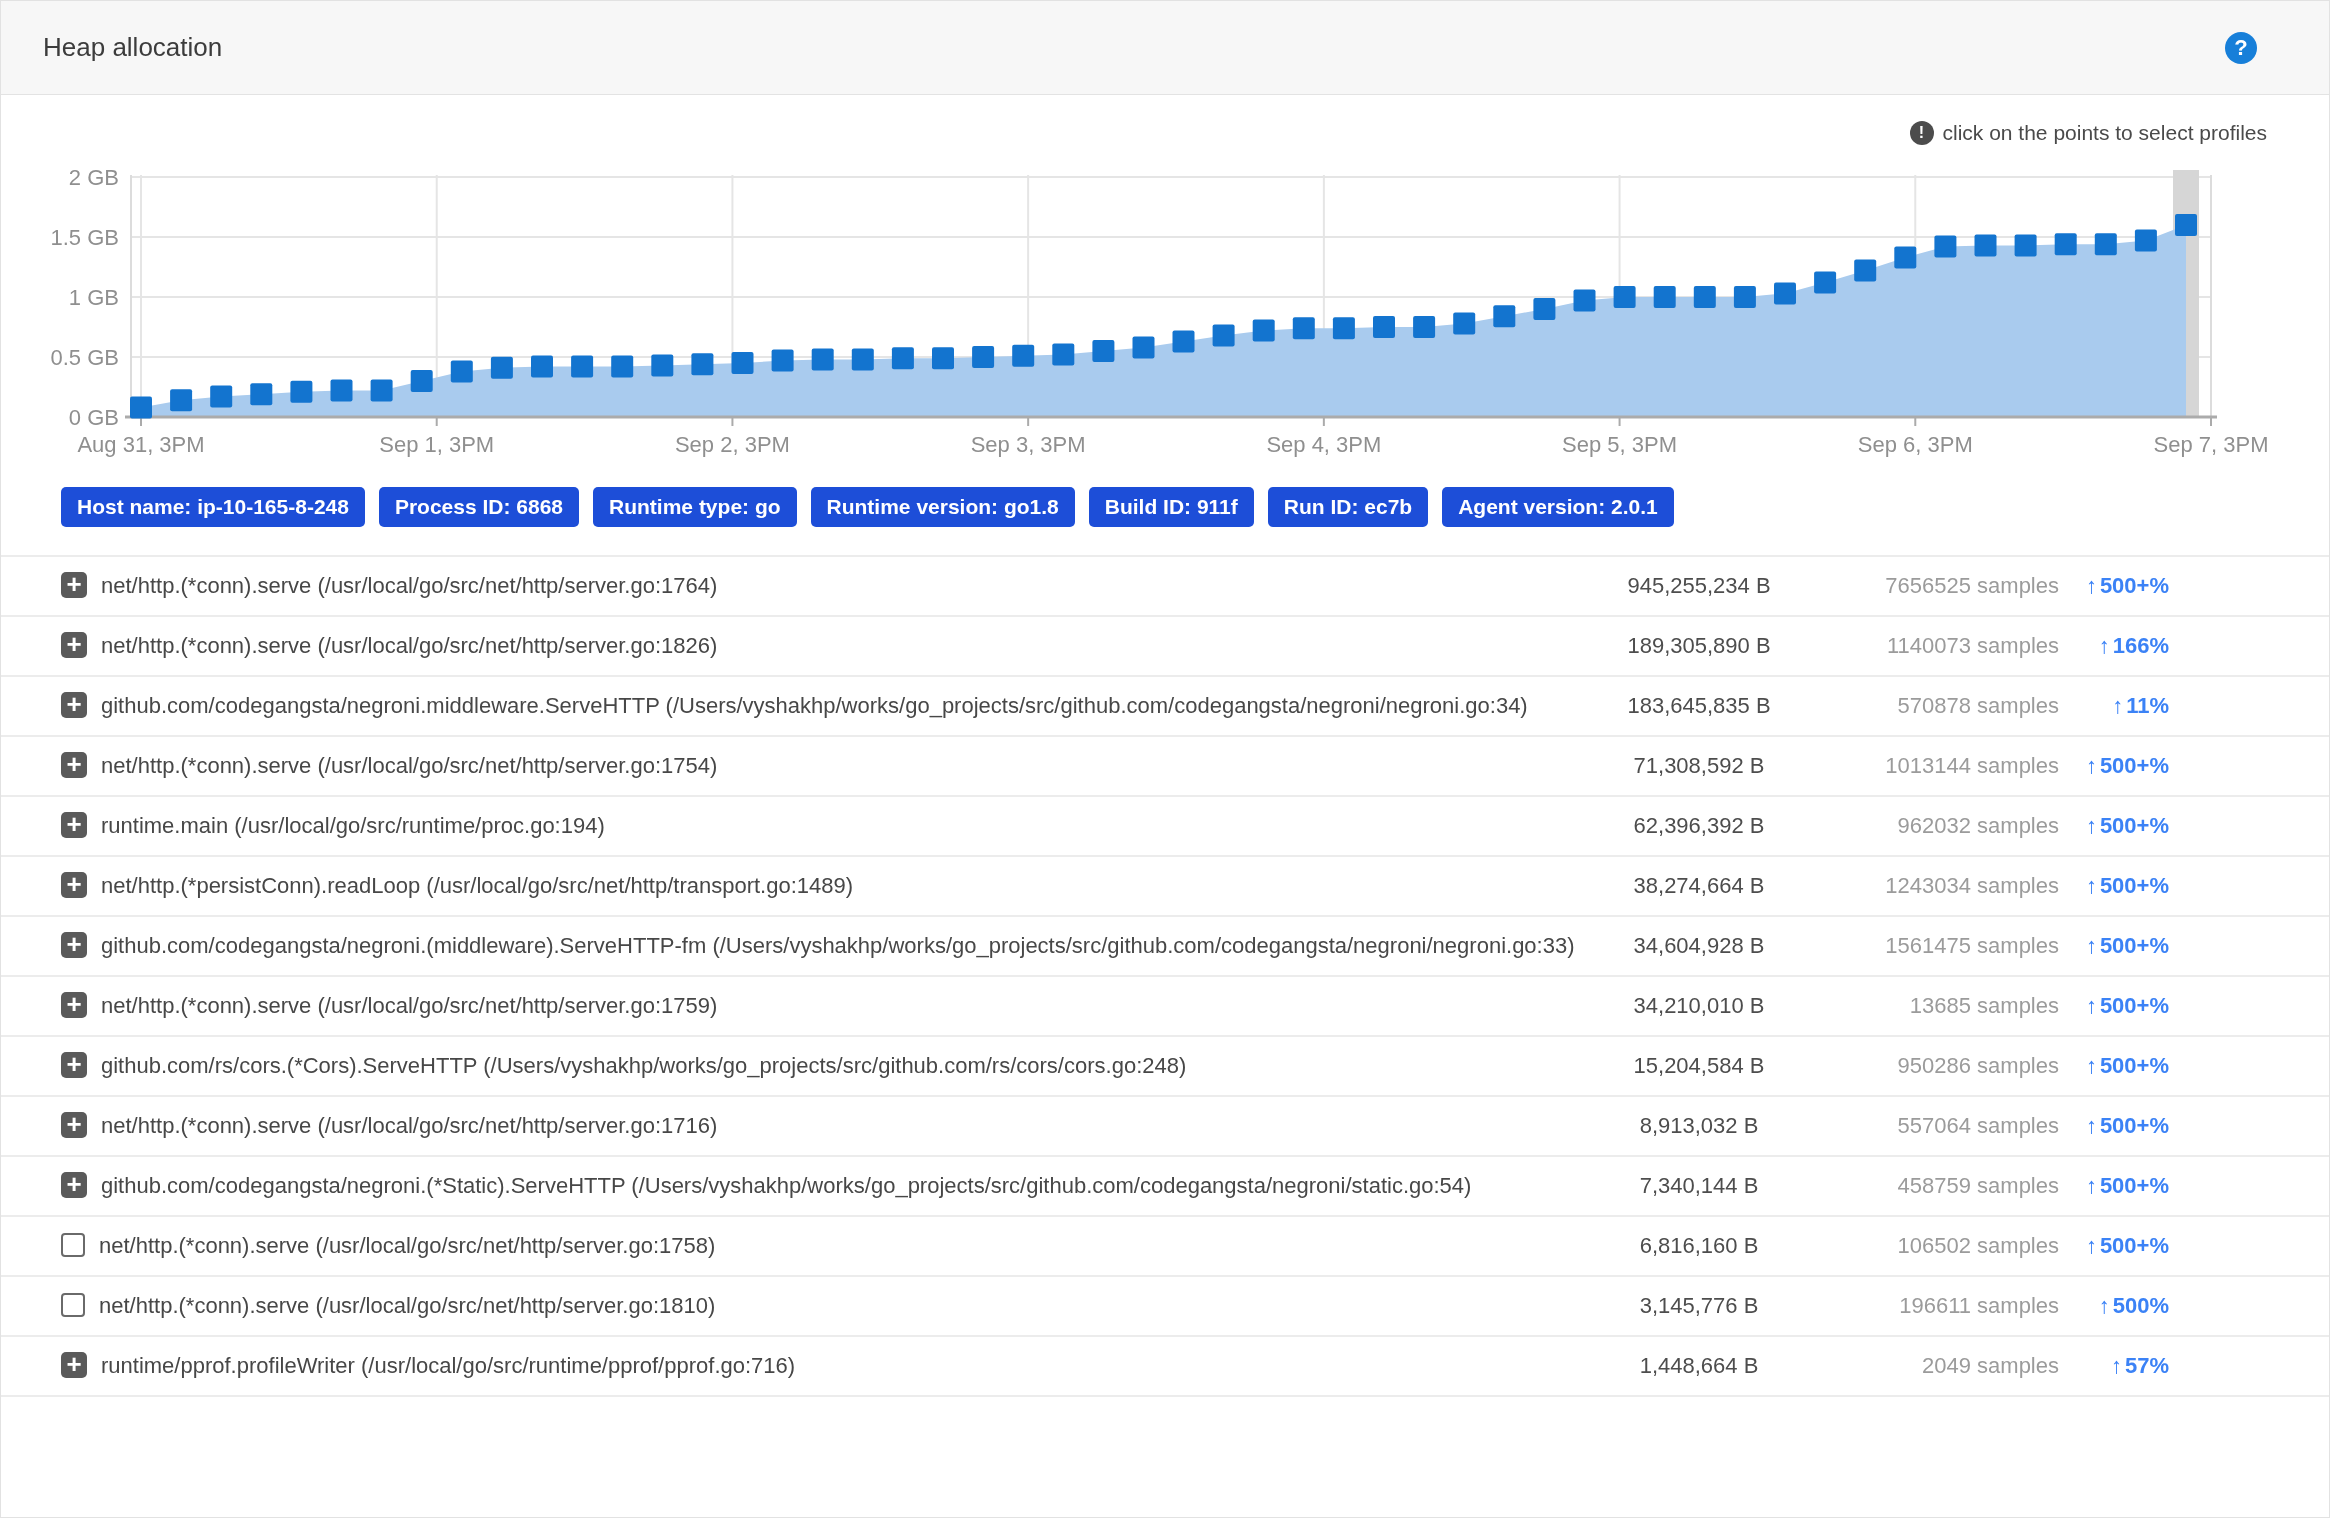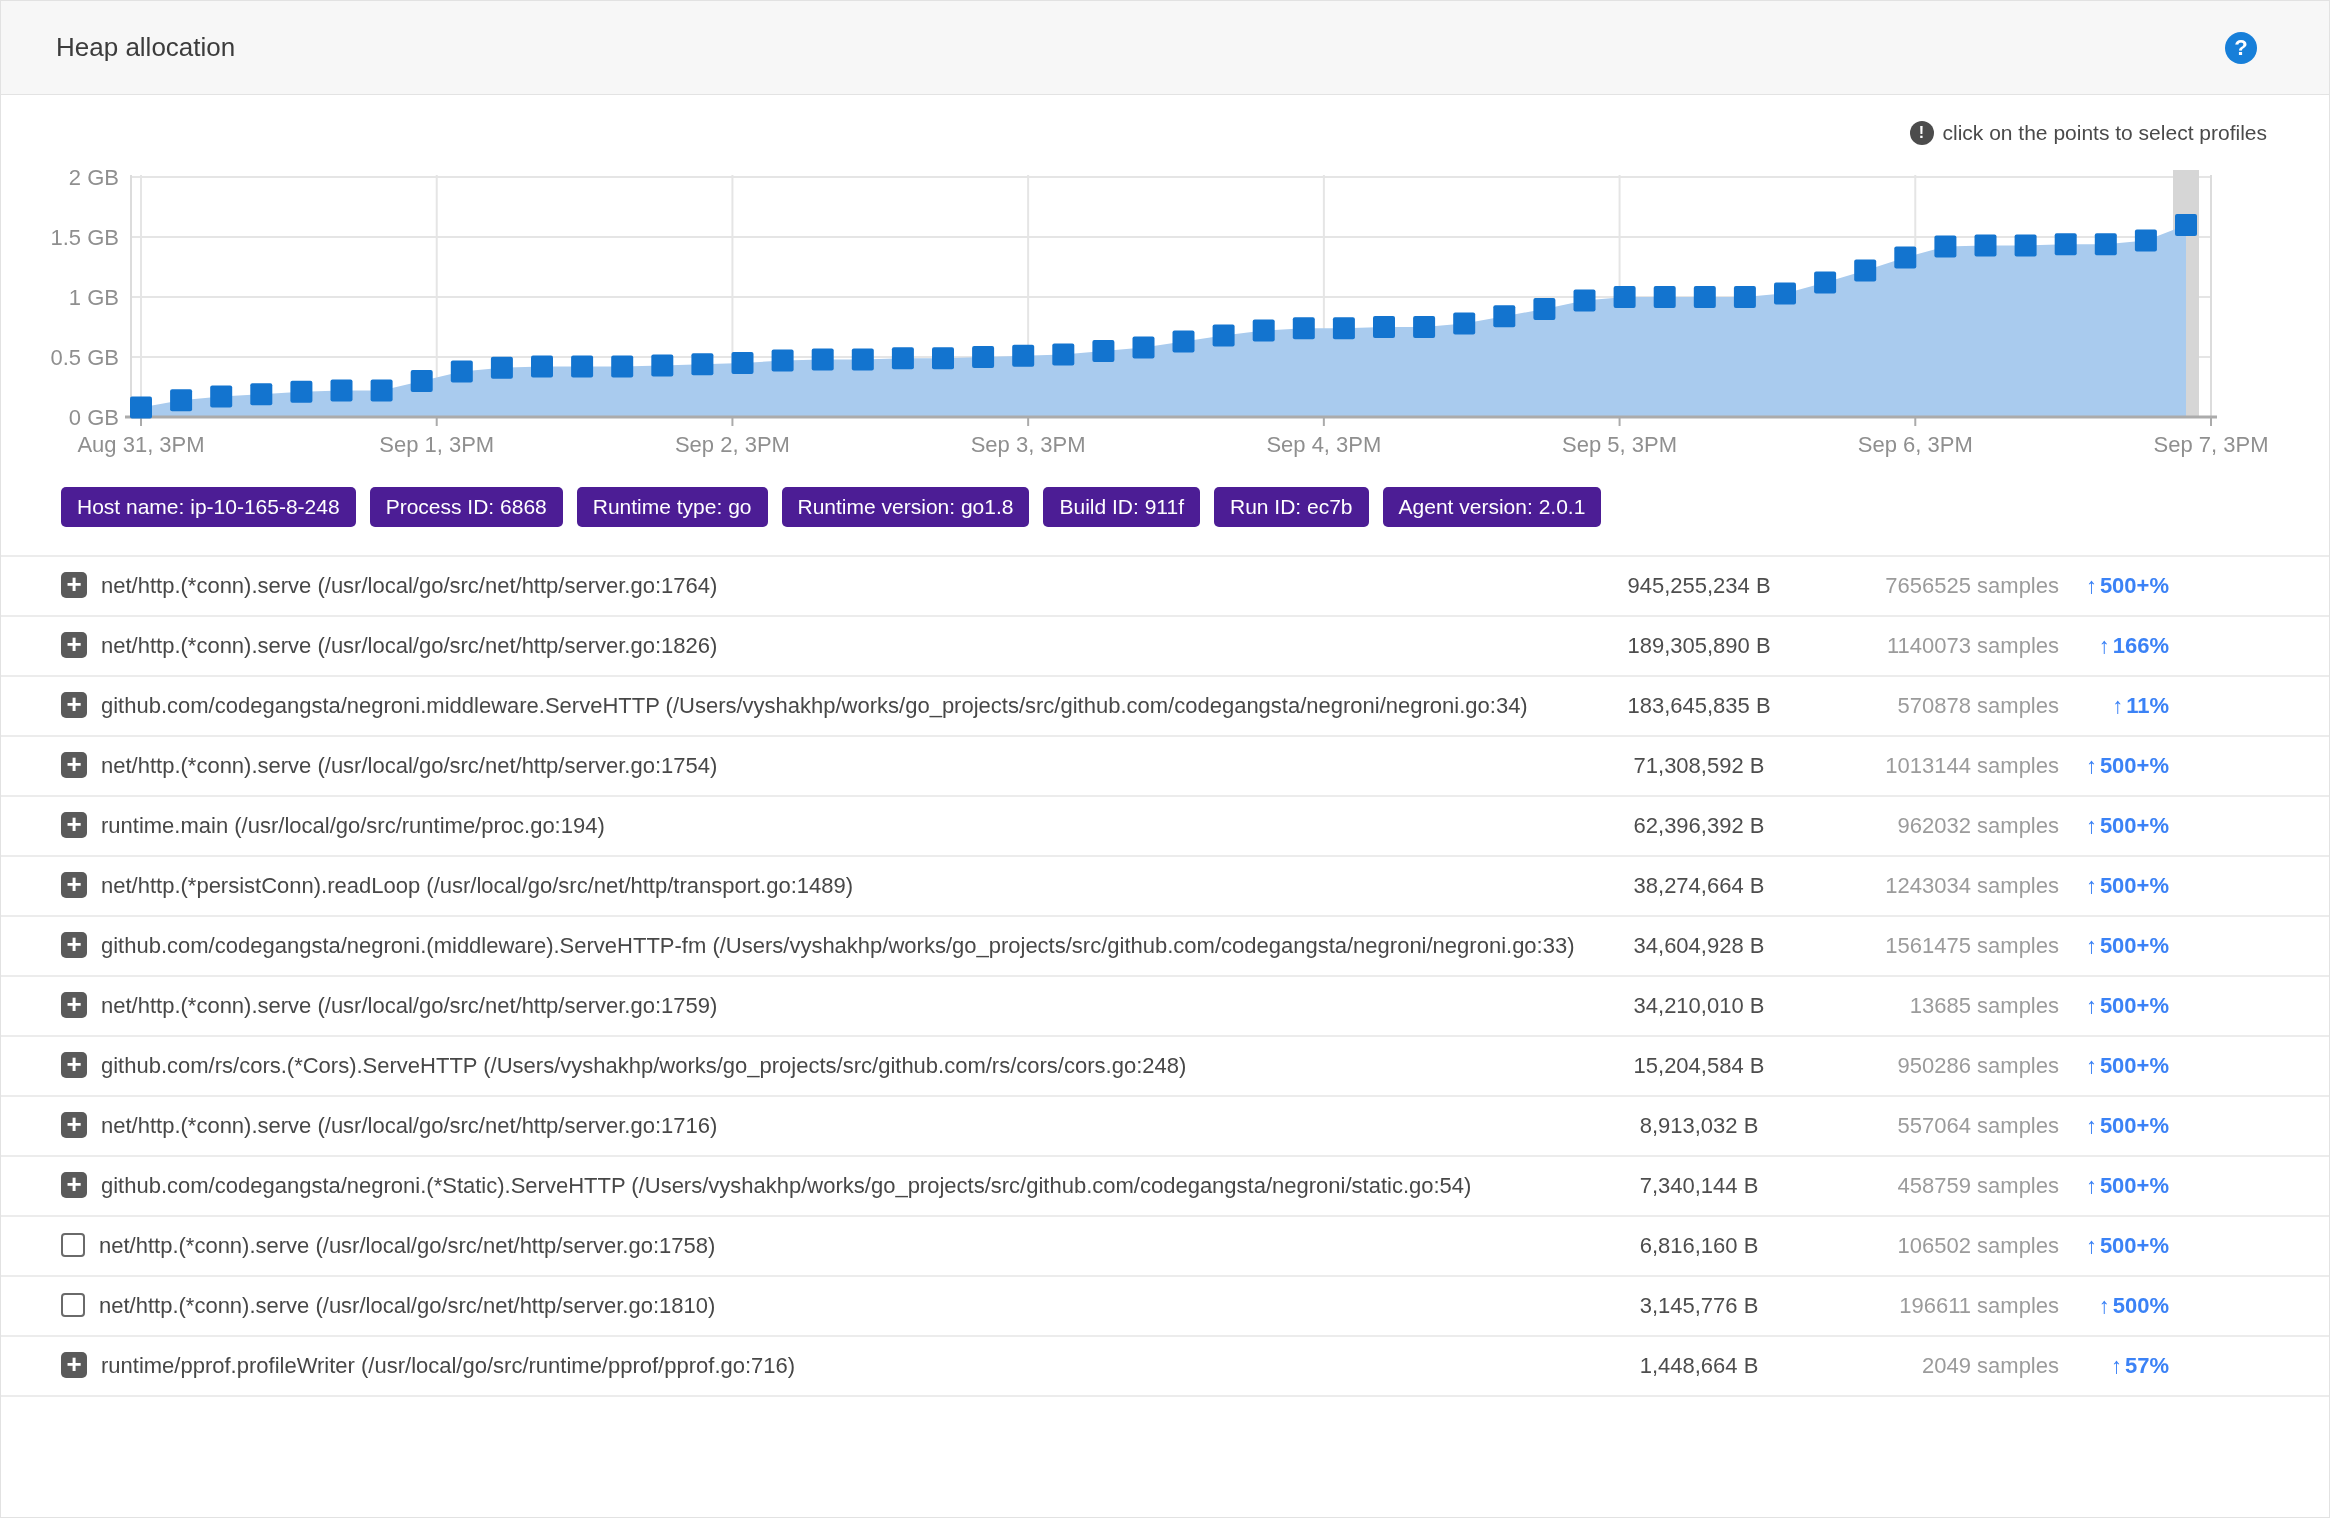--- a/index.html
+++ b/index.html
@@ -2,36 +2,36 @@
 <html><head>
 <meta charset="utf-8">
 <style>
   html,body{margin:0;padding:0;background:#fff;}
   body{width:2330px;height:1518px;overflow:hidden;
        font-family:"Liberation Sans","DejaVu Sans",sans-serif;}
   .panel{width:2330px;height:1518px;box-sizing:border-box;
          border:1px solid #e2e2e2;background:#fff;overflow:hidden;}
   
   .hdr{height:93px;background:#f7f7f7;border-bottom:1px solid #e3e3e3;
-       position:relative;display:flex;align-items:center;padding-left:13px;}
+       position:relative;display:flex;align-items:center;}
   .hdr .title{margin-left:42px;font-size:26px;color:#3c3c3c;}
   .help{position:absolute;right:72px;top:31px;width:32px;height:32px;border-radius:50%;
         background:#177fd9;color:#fff;font-weight:bold;font-size:22px;line-height:32px;
         text-align:center;cursor:pointer;}
   
   .content{position:relative;}
   .hint{position:absolute;top:24px;right:62px;font-size:21px;color:#4a4a4a;
         display:flex;align-items:center;}
   .hint .bang{width:24px;height:24px;border-radius:50%;background:#4c4c4c;color:#fff;
         font-weight:bold;font-size:16px;line-height:24px;text-align:center;margin-right:9px;}
   svg.chart{display:block;margin-top:2px;}
   svg.chart text{font-family:"Liberation Sans","DejaVu Sans",sans-serif;font-size:22px;fill:#8f8f8f;}
   
   .badges{margin:18px 0 0 60px;display:flex;flex-wrap:wrap;}
-  .badge{background:#4c1d95;color:#fff;font-weight:normal;font-size:21px;line-height:40px;
+  .badge{background:#1d4ed8;color:#fff;font-weight:bold;font-size:21px;line-height:40px;
          padding:0 16px;border-radius:5px;margin-right:14px;white-space:nowrap;}
   
   .tbl{margin-top:28px;border-top:2px solid #ececec;}
   .row{padding:9px 160px 9px 60px;border-bottom:2px solid #ececec;
        line-height:40px;font-size:22px;color:#474747;overflow:hidden;}
   .row .pct{float:right;width:110px;text-align:right;color:#3b82f6;font-weight:600;white-space:nowrap;}
   .row .smp{float:right;width:250px;text-align:right;color:#9b9b9b;}
   .row .byt{float:right;width:220px;text-align:center;color:#4d4d4d;}
   .ic{display:inline-block;vertical-align:middle;position:relative;top:-2px;margin-right:14px;cursor:pointer;}
   .ic.plus{width:26px;height:26px;background:#5a5a5a;border-radius:5px;color:#fff;

